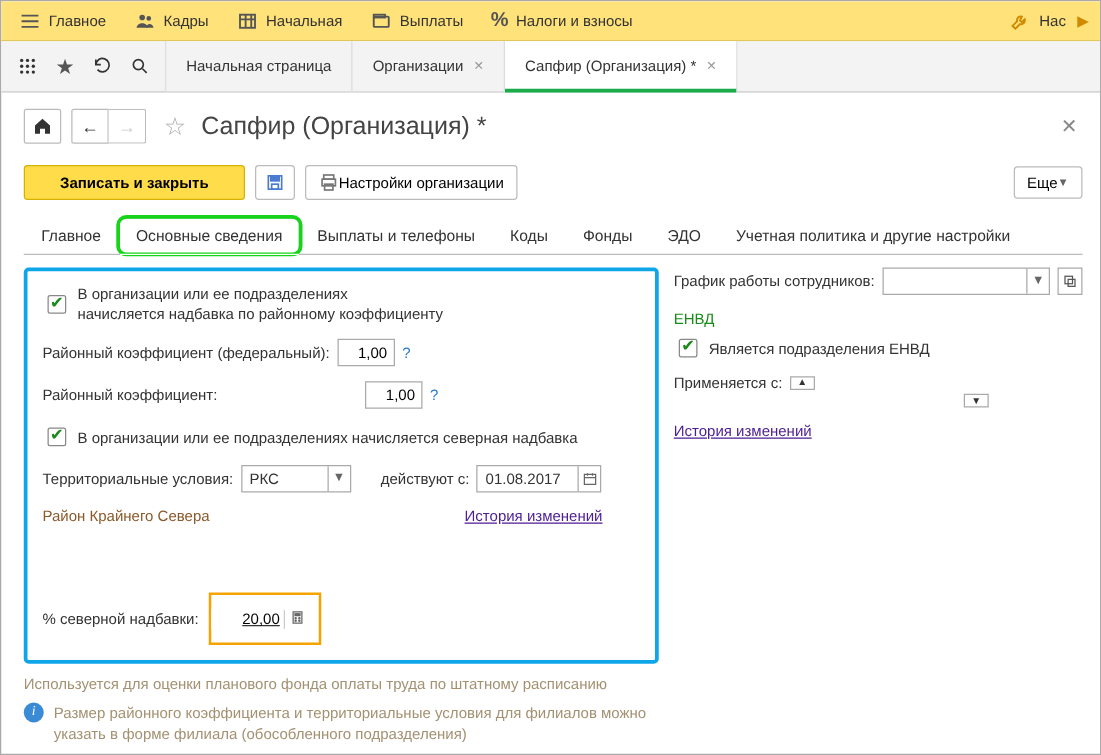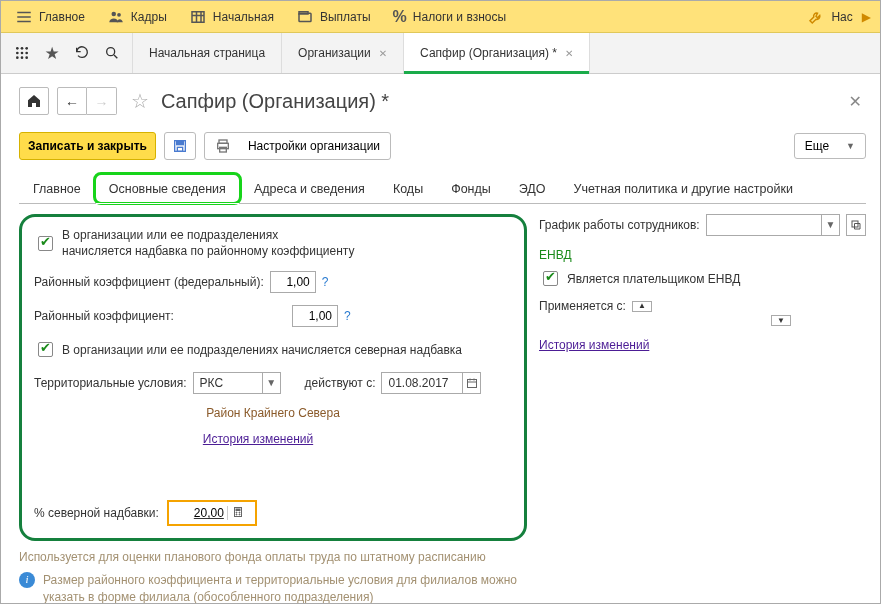--- a/index.html
+++ b/index.html
@@ -30,56 +30,56 @@
   .navbtn .arrowg { font-size:14px; color:#333;}
   .navbtn.disabled .arrowg { color:#ccc;}
   .navgroup { display:flex; }
   .navgroup .navbtn:first-child { border-radius:2px 0 0 2px; }
   .navgroup .navbtn:last-child { border-left:none; border-radius:0 2px 2px 0; }
   .star-outline { color:#aaa; font-size:20px; margin: 0 4px 0 6px; cursor:pointer;}
   .page-title { font-size:20px; color:#444; }
   .page-close { margin-left:auto; color:#888; font-size:16px; cursor:pointer; padding:4px;}
 
   .toolbar { display:flex; align-items:center; gap:8px; margin-top:14px; }
-  .btn-yellow { background:#ffdc4a; border:1px solid #d6b200; padding:6px 8px; font-weight:bold; border-radius:3px; cursor:pointer; font-size:12px;}
-  .btn-white  { background:#fff; border:1px solid #bbb; padding:5px 10px; border-radius:3px; cursor:pointer; display:flex; align-items:center; gap:17px; font-size:12px;}
+  .btn-yellow { background:#ffdc4a; border:1px solid #d6b200; padding:6px 28px; font-weight:bold; border-radius:3px; cursor:pointer; font-size:12px;}
+  .btn-white  { background:#fff; border:1px solid #bbb; padding:5px 10px; border-radius:3px; cursor:pointer; display:flex; align-items:center; gap:0; font-size:12px;}
   .btn-white.small { padding:5px 7px;}
   .toolbar .right { margin-left:auto; }
 
   
   .inner-tabs { display:flex; margin-top:14px; border-bottom:1px solid #bbb; }
   .inner-tab { padding:7px 13px; border:1px solid transparent; border-bottom:none; cursor:pointer; font-size:12.5px; position:relative; }
   .inner-tab.active { border-color:#bbb; background:#fff; border-radius:3px 3px 0 0; }
   .inner-tab.active::after { content:""; position:absolute; left:0; right:0; bottom:-1px; height:1px; background:#fff;}
   .inner-tab.highlight-green { outline: 3px solid #17d41a; outline-offset:-1px; border-radius:6px; z-index:2; }
 
   
   .content { display:flex; padding-top:10px; align-items:flex-start; }
   .left-col { width: 508px; }
   .right-col { flex:1; padding-left:12px; }
 
-  .green-box { border:3px solid #15803d; border-radius:16px; padding:10px 12px 12px 12px; position:relative; }
+  .green-box { border:3px solid #0ea5e9; border-radius:4px; padding:10px 12px 12px 12px; position:relative; }
 
   .row { display:flex; align-items:center; gap:6px; margin-bottom:12px; }
-  .row.last { margin-bottom:0;flex-direction:column;}
+  .row.last { margin-bottom:0;}
   .chk { appearance:none; width:15px; height:15px; border:1px solid #888; border-radius:2px; position:relative; cursor:pointer; background:#fff;}
   .chk:checked::after { content:"✔"; position:absolute; top:-3px; left:1px; color:#1a8a1a; font-size:13px;}
   label { cursor:default; }
   .multi-line { line-height:1.35; }
   .input-text { border:1px solid #aaa; height:22px; padding:1px 5px; font-size:12px; background:#fff;}
   .numfield { width:46px; text-align:right; }
   .help { color:#2a7bd0; cursor:pointer;}
   .select { border:1px solid #aaa; height:22px; display:flex; align-items:center; background:#fff;}
   .select .val { padding:0 6px; flex:1;}
   .select .dd { width:18px; border-left:1px solid #aaa; text-align:center; color:#666; cursor:pointer; font-size:10px; line-height:20px;}
   .calendar-btn { width:18px; height:20px; border-left:1px solid #aaa; display:flex; align-items:center; justify-content:center; cursor:pointer; color:#666; font-size:11px;}
   .brown-text { color:#8a5a2a; }
   a.link { color:#4c1d95; text-decoration:underline; cursor:pointer;}
 
-  .orange-field { border:2px solid #f5a300; width:90px; height:26px; display:flex; align-items:center;text-decoration:underline;}
+  .orange-field { border:2px solid #f5a300; width:90px; height:42px; display:flex; align-items:center;text-decoration:underline;}
   .orange-field input { border:none; outline:none; width:58px; text-align:right; font-size:12px; padding-right:3px;}
   .orange-field .calc { width:22px; border-left:1px solid #ccc; text-align:center; color:#666; font-size:11px; cursor:pointer;}
 
   .gray-note { color:#a39172; line-height:1.4; margin-top:8px; max-width:505px;}
   .info-row { display:flex; gap:8px; align-items:flex-start; color:#a39172; margin-top:6px; max-width:530px; line-height:1.4;}
   .info-icon { width:16px; height:16px; border-radius:50%; background:#3a8ad6; color:#fff; font-size:11px; display:flex; align-items:center; justify-content:center; font-style:italic; font-family: Georgia, serif; flex:none;}
 
   .green-head { color:#1a8a1a; font-weight:normal; margin-bottom:6px;}
 
   .rc-select { width:143px;}
@@ -225,21 +225,21 @@
       <button class="btn-white">
         <span>Еще</span>
         <span style="font-size:9px;color:#666;">▼</span>
       </button>
     </div>
   </div>
 
   <div class="inner-tabs">
     <div class="inner-tab">Главное</div>
     <div class="inner-tab active highlight-green">Основные сведения</div>
-    <div class="inner-tab">Адреса и сведения</div>
+    <div class="inner-tab">Выплаты и телефоны</div>
     <div class="inner-tab">Коды</div>
     <div class="inner-tab">Фонды</div>
     <div class="inner-tab">ЭДО</div>
     <div class="inner-tab">Учетная политика и другие настройки</div>
   </div>
 
   <div class="content">
 
     <div class="left-col">
       <div class="green-box">
@@ -322,21 +322,21 @@
           <svg width="12" height="12" viewBox="0 0 24 24" fill="none" stroke="#555" stroke-width="2">
               <rect x="4" y="4" width="12" height="12"></rect>
               <path d="M9 9h11v11H9z"></path>
             </svg>
         </div>
       </div>
 
       <div class="green-head">ЕНВД</div>
       <div class="row" style="margin-bottom:10px;">
         <input type="checkbox" class="chk" checked="" style="">
-        <label>Является плательщиком ЕНВД</label>
+        <label>Является подразделения ЕНВД</label>
       </div>
       <div class="row">
         <label>Применяется с:</label>
         <div class="mini-btn" style="height:11px;font-size:8px;line-height:8px;">▲</div>
       </div>
       <div style="margin-top:-10px; margin-left:232px;">
         <div class="mini-btn" style="height:11px;font-size:8px;line-height:8px;">▼</div>
       </div>
       <div style="margin-top:12px;">
         <a class="link">История изменений</a>

